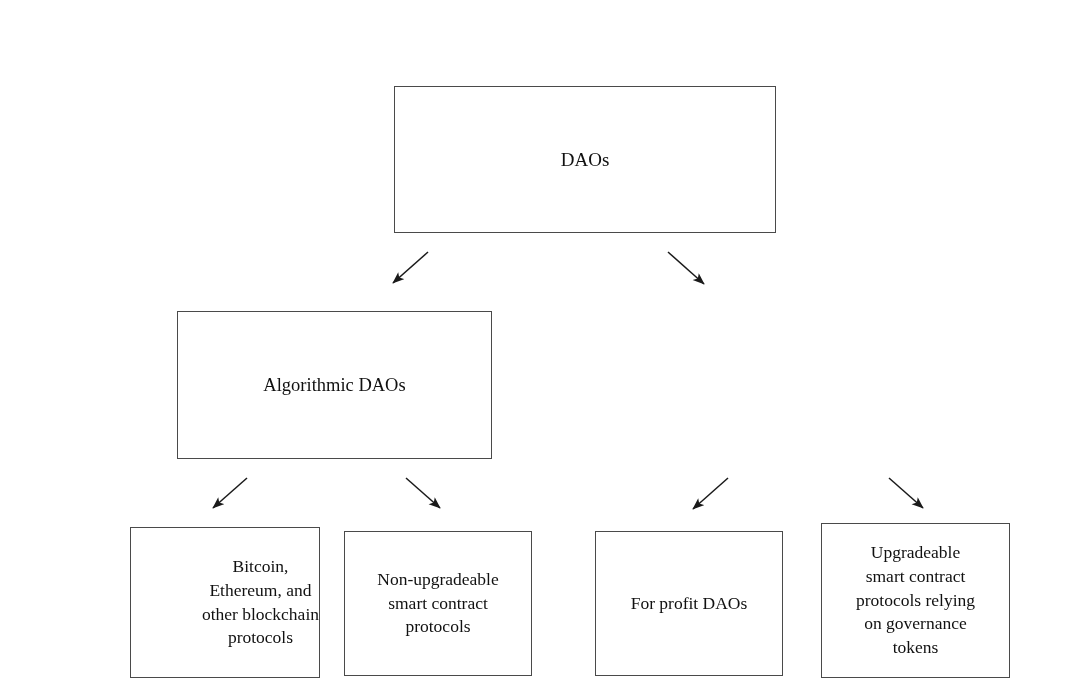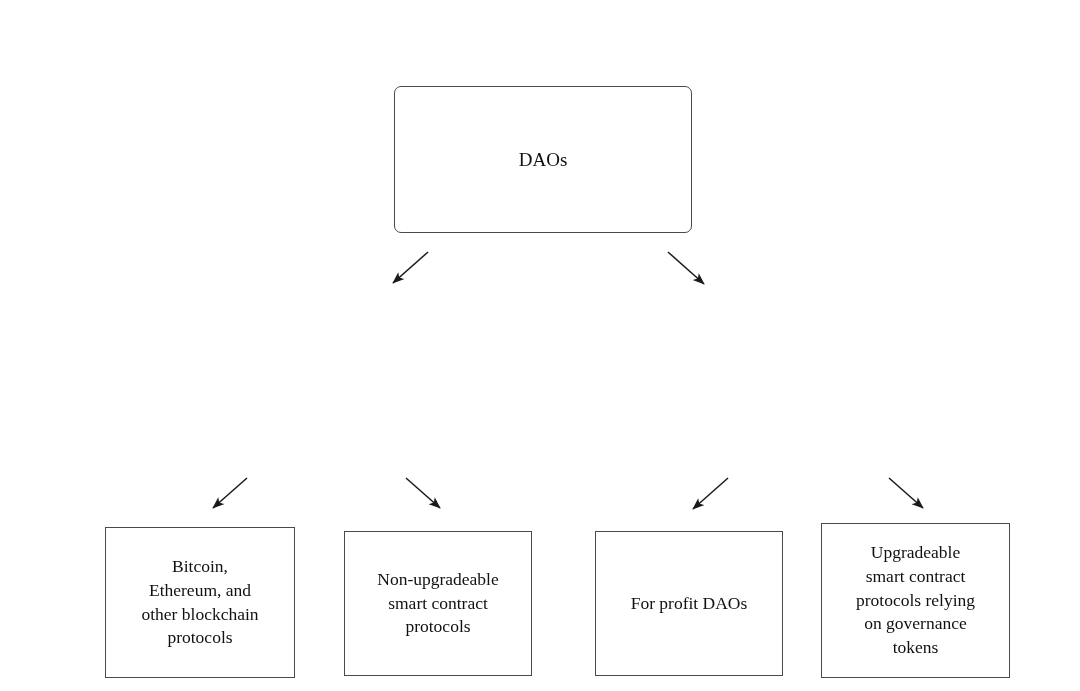--- a/index.html
+++ b/index.html
@@ -31,23 +31,22 @@
   .node-label {
     display: block;
     white-space: pre-line;
     line-height: 1.32;
     color: #111111;
   }
   
   #node-root {
     left: 394px;
     top: 86px;
-    width: 298px;
+    width: 382px;
     height: 147px;
-    border-radius: 7px;
   }
   #node-root .node-label {
     font-size: 19px;
   }
   
   #node-algorithmic {
     left: 177px;
     top: 311px;
     width: 315px;
     height: 148px;
@@ -57,24 +56,25 @@
     top: 311px;
     width: 316px;
     height: 148px;
   }
   #node-algorithmic .node-label,
   #node-participatory .node-label {
     font-size: 18.5px;
   }
   
   #node-leaf-blockchain {
-    left: 105px;
+    left: 130px;
     top: 527px;
     width: 190px;
     height: 151px;
+    justify-content: flex-end;
   }
   #node-leaf-nonupgradeable {
     left: 344px;
     top: 531px;
     width: 188px;
     height: 145px;
     align-items: center;
   }
   #node-leaf-forprofit {
     left: 595px;
@@ -124,20 +124,23 @@
 
     <line x1="728" y1="478" x2="693" y2="509" stroke="#1a1a1a" stroke-width="1.5" marker-end="url(#arrowhead)"></line>
 
     <line x1="889" y1="478" x2="923" y2="508" stroke="#1a1a1a" stroke-width="1.5" marker-end="url(#arrowhead)"></line>
   </svg>
 
   <div class="node" id="node-root">
     <span class="node-label">DAOs</span>
   </div>
 
+  <div class="node" id="node-algorithmic">
+    <span class="node-label">Algorithmic DAOs</span>
+  </div>
 
 
   <div class="node leaf" id="node-leaf-blockchain">
     <span class="node-label">Bitcoin,
 Ethereum, and
 other blockchain
 protocols</span>
   </div>
 
   <div class="node leaf" id="node-leaf-nonupgradeable">

